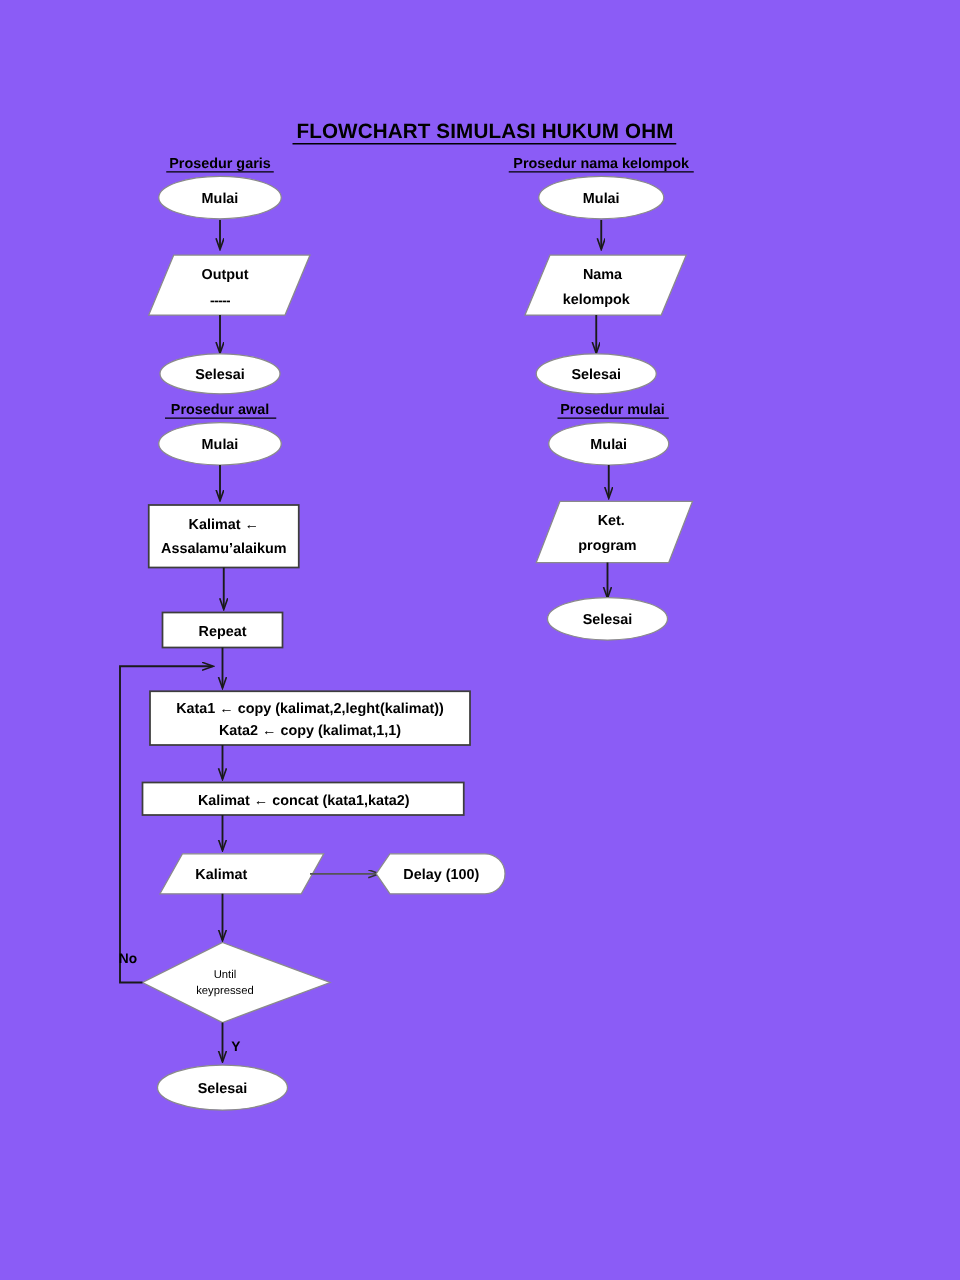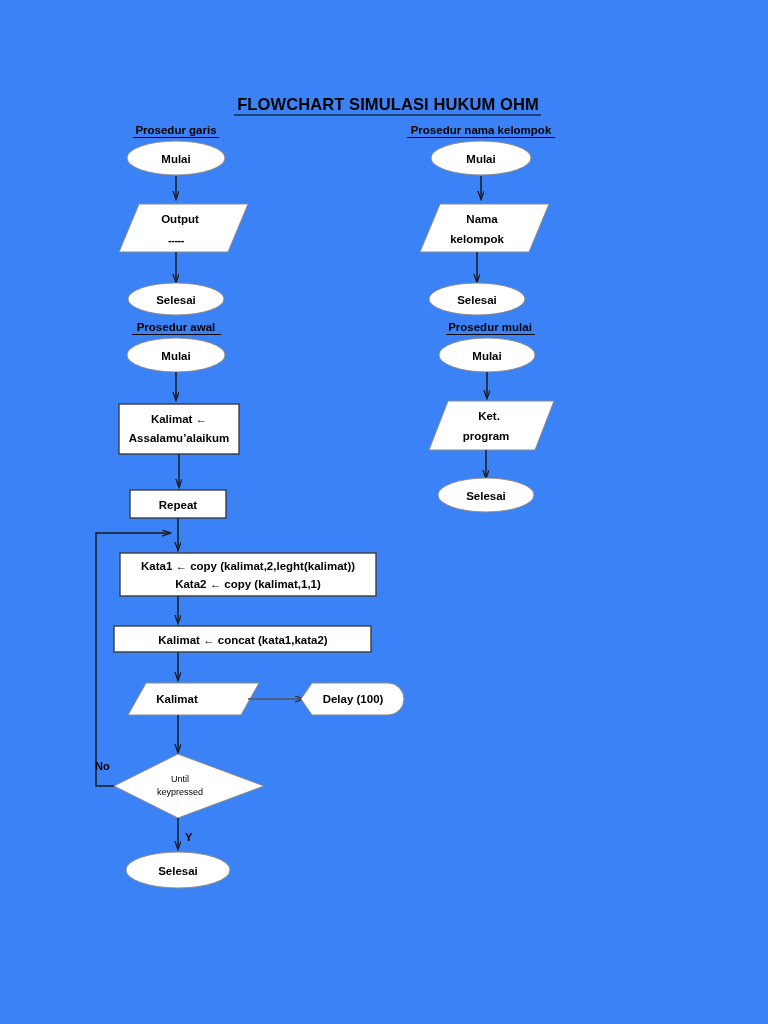--- a/index.html
+++ b/index.html
@@ -11,21 +11,21 @@
     width: 768px;
     height: 1024px;
     font-family: "Liberation Sans", sans-serif;
     color: #000000;
     overflow: hidden;
   }
   #page {
     position: relative;
     width: 768px;
     height: 1024px;
-    background: #3b82f6;
+    background: #8b5cf6;
   }
   svg#flow {
     position: absolute;
     left: 0;
     top: 0;
     width: 768px;
     height: 1024px;
     display: block;
   }
   .shape-dark {

